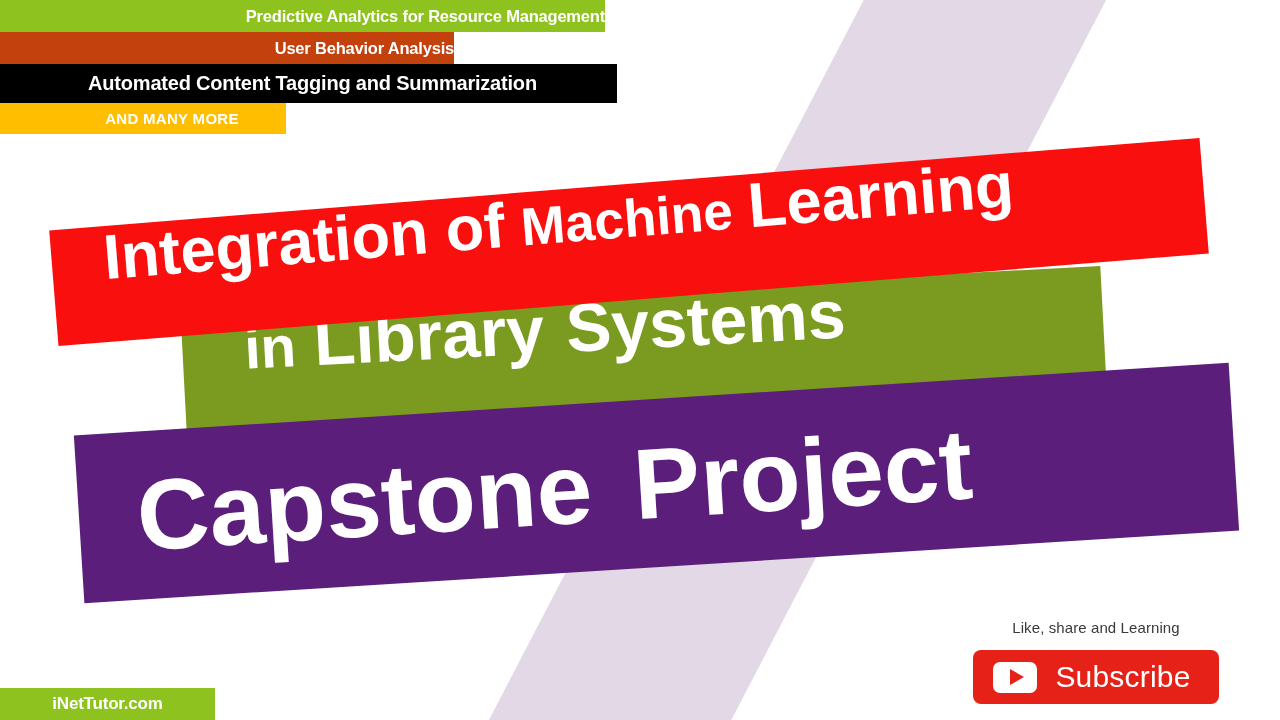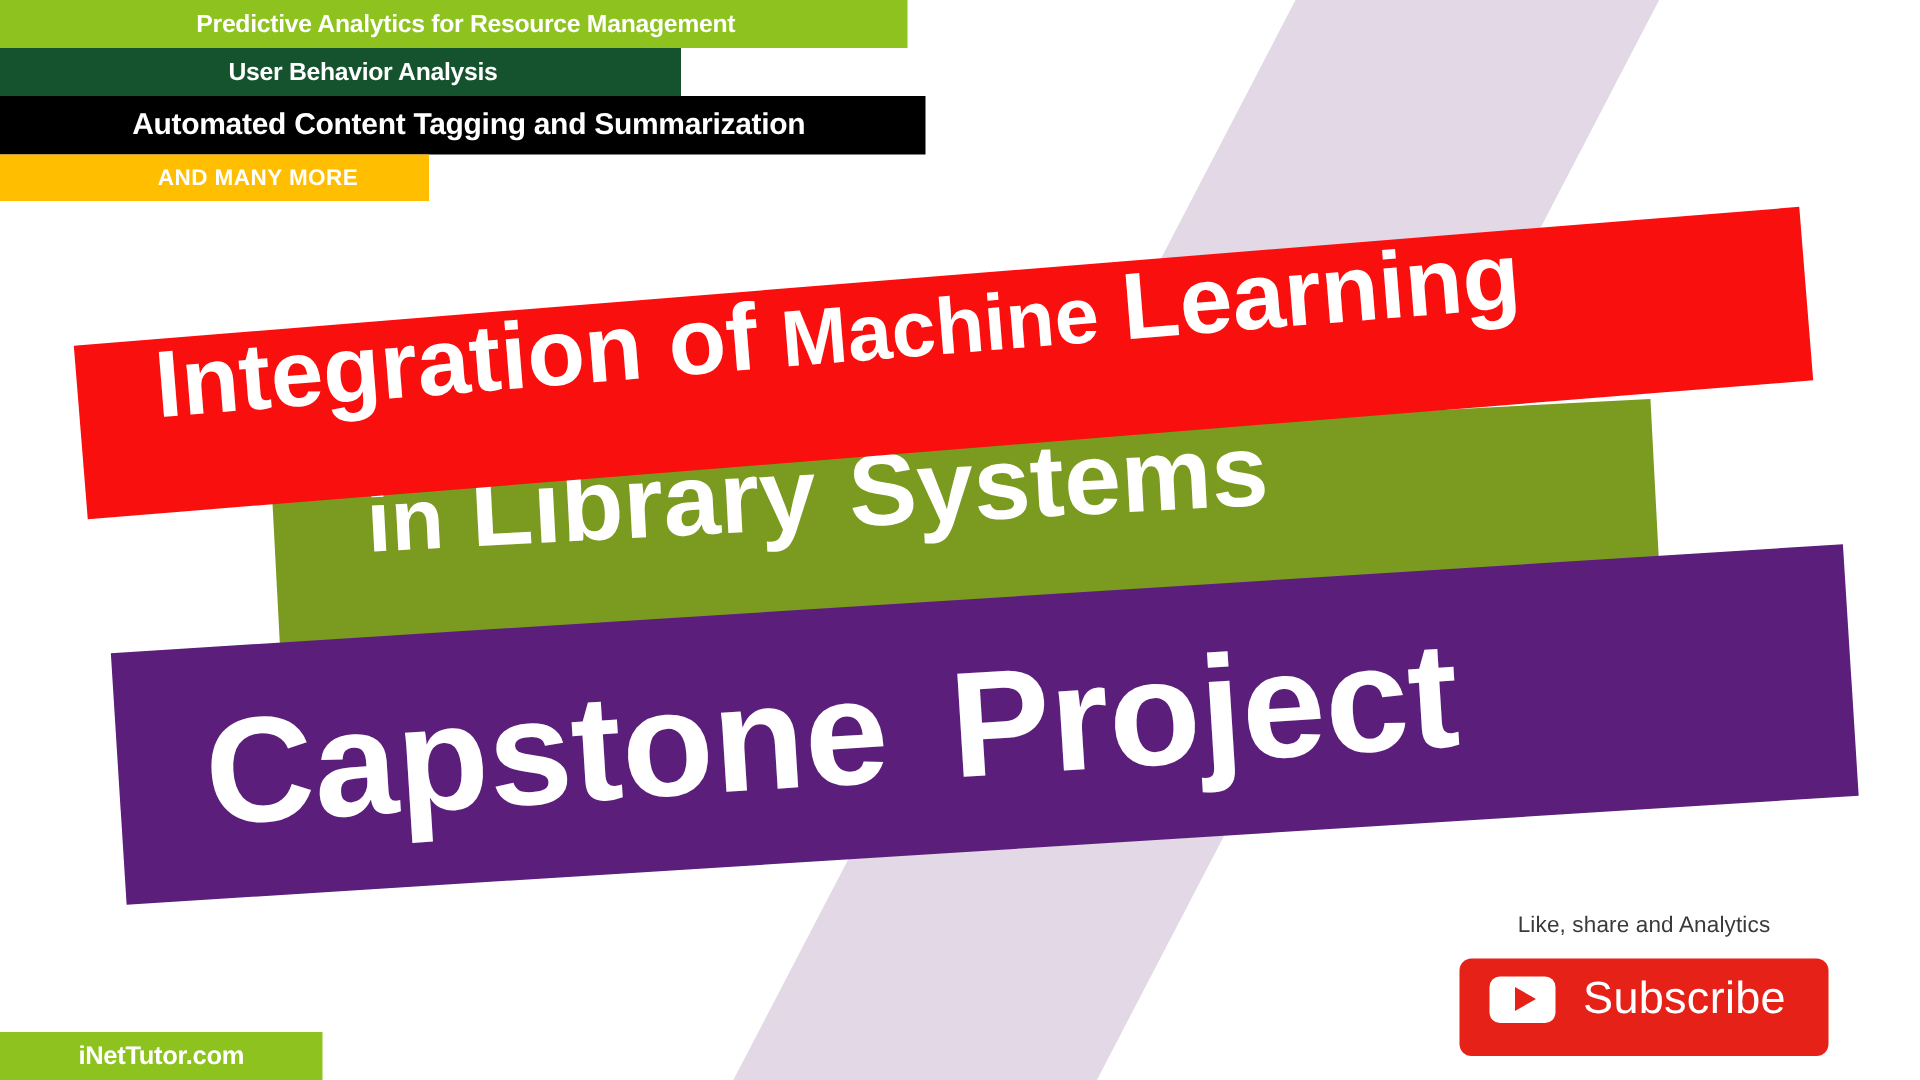--- a/index.html
+++ b/index.html
@@ -35,40 +35,40 @@
     top: -390px;
     transform: rotate(27.5deg);
   }
 
   
   .top-band {
     position: absolute;
     left: 0;
     display: flex;
     align-items: center;
-    justify-content: center;
+    justify-content: flex-end;
     box-sizing: border-box;
     color: #ffffff;
     font-weight: bold;
     letter-spacing: -0.2px;
     white-space: nowrap;
   }
   #band-predictive {
     top: 0;
     width: 605px;
     height: 32px;
     background: #8dc21f;
     font-size: 16.5px;
     padding-left: 16px;
   }
   #band-behavior {
     top: 32px;
     width: 454px;
     height: 32px;
-    background: #14532d;
+    background: #c2410c;
     font-size: 16.5px;
     padding-left: 30px;
   }
   #band-tagging {
     top: 64px;
     width: 617px;
     height: 39px;
     background: #000000;
     font-size: 20px;
     justify-content: center;
@@ -181,21 +181,21 @@
     margin-bottom: 14px;
     letter-spacing: 0.1px;
   }
   #subscribe-button {
     display: inline-flex;
     align-items: center;
     justify-content: center;
     gap: 18px;
     background: #e62117;
     border-radius: 8px;
-    padding: 10px 28px 21px 20px;
+    padding: 10px 28px 10px 20px;
     cursor: pointer;
   }
   #yt-play-icon {
     width: 44px;
     height: 31px;
     background: #ffffff;
     border-radius: 7px;
     display: inline-flex;
     align-items: center;
     justify-content: center;
@@ -266,21 +266,21 @@
     <span class="t-lib">Library</span>
     <span class="t-sys">Systems</span>
   </div>
 
   <div class="title-band" id="band-purple">
     <span class="t-cap">Capstone</span>
     <span class="t-proj">Project</span>
   </div>
 
   <div id="subscribe-block">
-    <div id="like-share-text">Like, share and Analytics</div>
+    <div id="like-share-text">Like, share and Learning</div>
     <div id="subscribe-button">
       <span id="yt-play-icon">
         <span class="tri"></span>
       </span>
       <span id="subscribe-label">Subscribe</span>
     </div>
   </div>
 
   <div id="brand-band">
     <span id="brand-label">iNetTutor.com</span>

